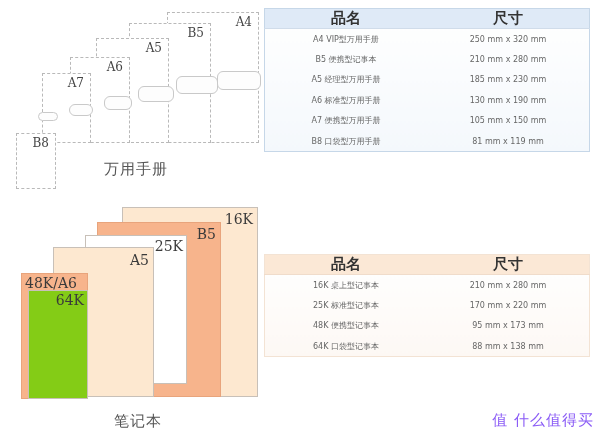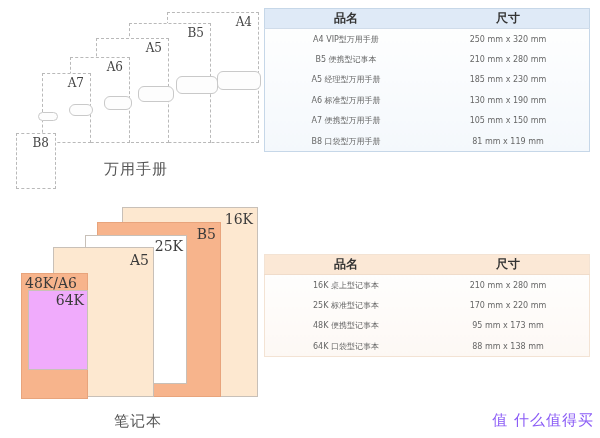--- a/index.html
+++ b/index.html
@@ -38,21 +38,21 @@
 
     
     .spec-table {
       position: absolute;
       border: 1px solid #c6d7e8;
       border-collapse: collapse;
       font-size: 8px;
       color: #666;
     }
     .spec-table th {
-      font-size: 12px;
+      font-size: 15px;
       font-weight: bold;
       color: #333;
       height: 20px;
     }
     .spec-table td {
       height: 20.5px;
       text-align: center;
       font-family: "DejaVu Sans", sans-serif;
     }
     .tbl-blue { background: linear-gradient(#ffffff, #f4f8fc); }
@@ -170,21 +170,21 @@
   </div>
 
   <div class="nb-sheet" style="left:53px; top:247px; width:101px; height:150px; background:#fde8d0;">
     <span class="nb-label" style="right:4px; top:5px;">A5</span>
   </div>
 
   <div class="nb-sheet" style="left:21px; top:273px; width:67px; height:126px; background:#f7b48c; border-color:#e8a47c;">
     <span class="nb-label" style="left:3px; top:2px;">48K/A6</span>
   </div>
 
-  <div class="nb-sheet" style="left:28px; top:290px; width:60px; height:80px; background:#f0abfc;">
+  <div class="nb-sheet" style="left:28px; top:290px; width:60px; height:109px; background:#84cc16;">
     <span class="nb-label" style="right:3px; top:2px;">64K</span>
   </div>
 
   <div class="caption" style="left:114px; top:412px;">笔记本</div>
 </div>
 
 <table class="spec-table tbl-orange" style="left:264px; top:254px; width:326px;">
   <thead>
     <tr>
       <th style="width:50%;">品名</th>

